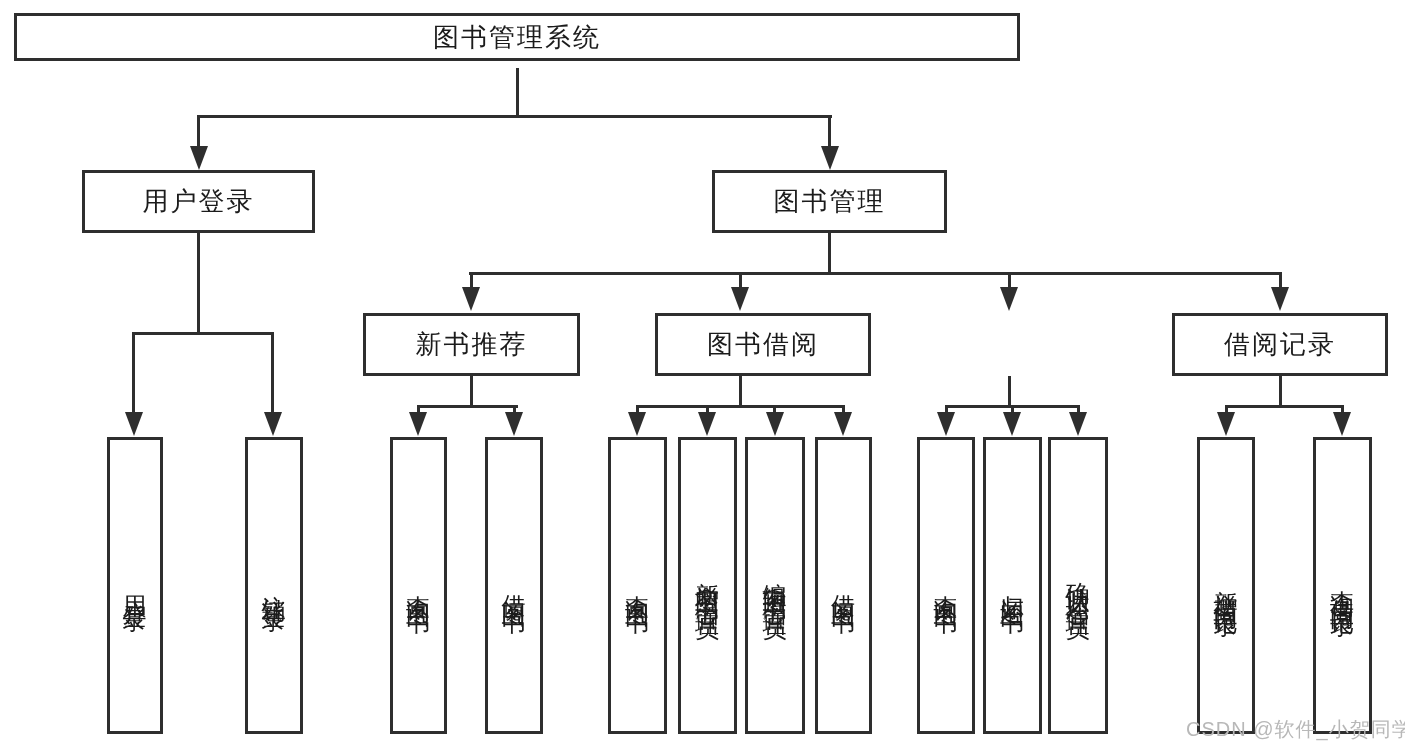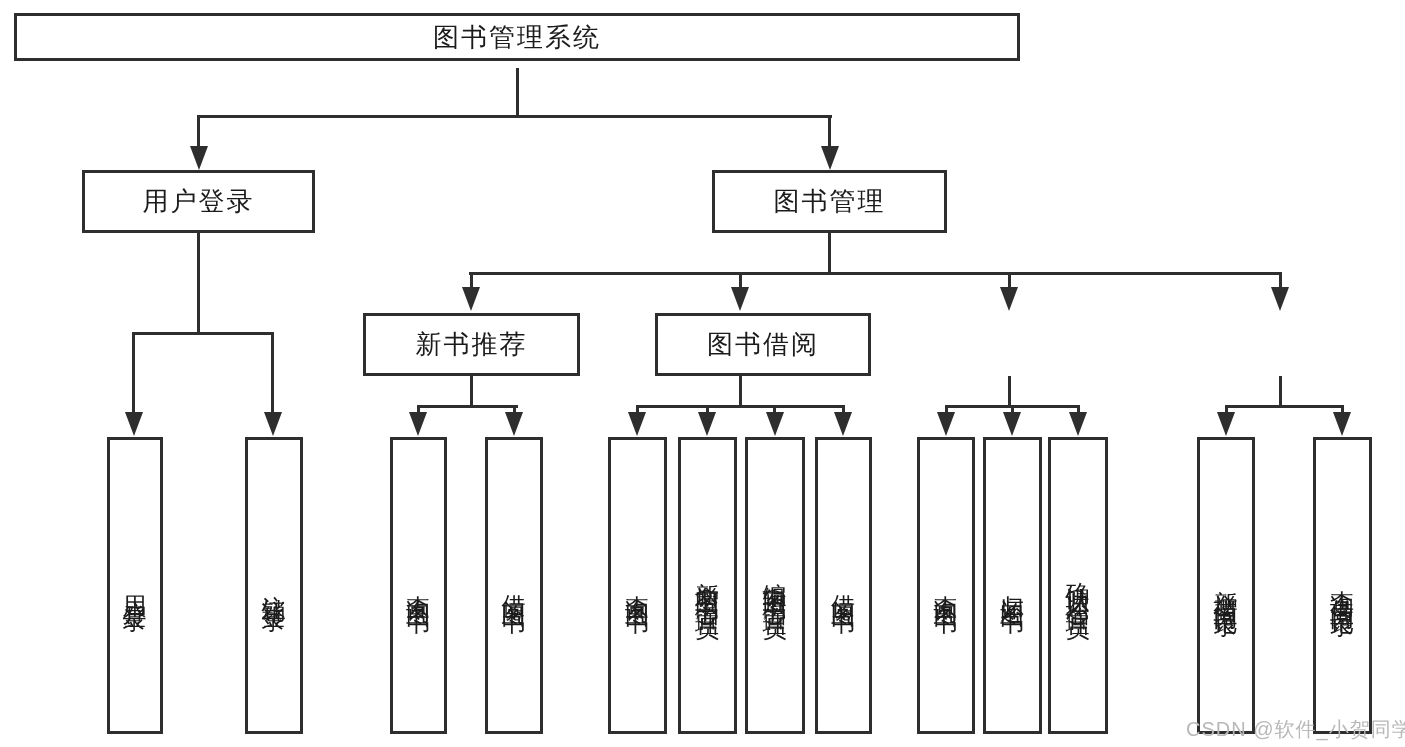--- a/index.html
+++ b/index.html
@@ -44,20 +44,23 @@
   </div>
   <div class="box" style="left:712px;top:170px;width:235px;height:63px;">
     <span>图书管理</span>
   </div>
 
   <div class="box" style="left:363px;top:313px;width:217px;height:63px;">
     <span>新书推荐</span>
   </div>
   <div class="box" style="left:632px;top:313px;width:216px;height:63px;margin-left:23px;">
     <span>图书借阅</span>
+  </div>
+  <div class="box" style="left:1172px;top:313px;width:216px;height:63px;">
+    <span>借阅记录</span>
   </div>
 
   <div class="box leaf" style="left:107px;top:437px;width:56px;height:297px;">
     <span class="vtext">用户登录</span>
   </div>
   <div class="box leaf" style="left:245px;top:437px;width:58px;height:297px;">
     <span class="vtext">注销登录</span>
   </div>
 
   <div class="box leaf" style="left:390px;top:437px;width:57px;height:297px;">

